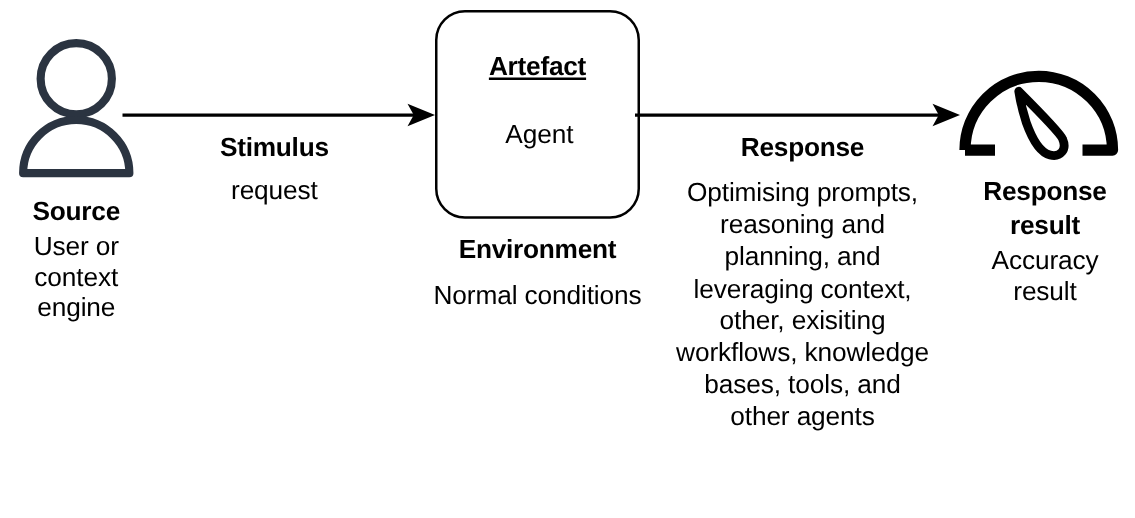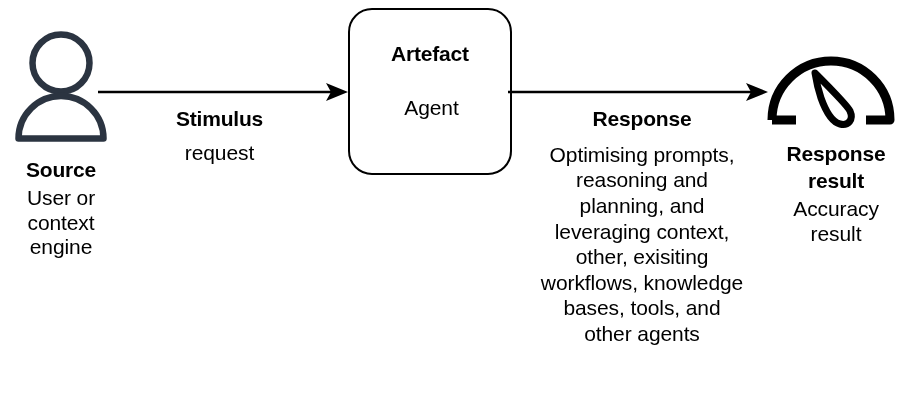--- a/index.html
+++ b/index.html
@@ -55,21 +55,21 @@
     left: 348px;
     top: 8px;
     width: 164px;
     height: 167px;
     border: 2.6px solid #000000;
     border-radius: 24px;
     background: #ffffff;
     box-sizing: border-box;
   }
   #artefact-title {
-    left: 348px; top: 42px; width: 164px;
+    left: 348px; top: 42px; width: 164px; text-decoration: underline;
   }
   #artefact-value {
     left: 348px; top: 96px; width: 167px;
   }
 
   
   #environment-block { left: 318px; top: 188px; width: 224px; }
   #environment-block .hdg { display: block; margin-bottom: 12px; }
   #environment-block .body-txt { display: block; white-space: nowrap; }
 
@@ -118,20 +118,24 @@
 
   <div class="blk" id="stimulus-block">
     <span class="hdg">Stimulus</span>
     <span class="body-txt">request</span>
   </div>
 
   <div class="abs" id="artefact-box"></div>
   <div class="blk hdg" id="artefact-title">Artefact</div>
   <div class="blk body-txt" id="artefact-value">Agent</div>
 
+  <div class="blk" id="environment-block">
+    <span class="hdg">Environment</span>
+    <span class="body-txt">Normal conditions</span>
+  </div>
 
   <div class="abs" id="arrow-response">
     <svg width="262" height="28" viewBox="0 0 262 28" aria-hidden="true">
       <line x1="0" y1="14" x2="246" y2="14" stroke="#000000" stroke-width="2.6"></line>
       <path d="M 260 14 L 238 5 L 243 14 L 238 23 Z" fill="#000000"></path>
     </svg>
   </div>
 
   <div class="blk" id="response-block">
     <span class="hdg">Response</span>

